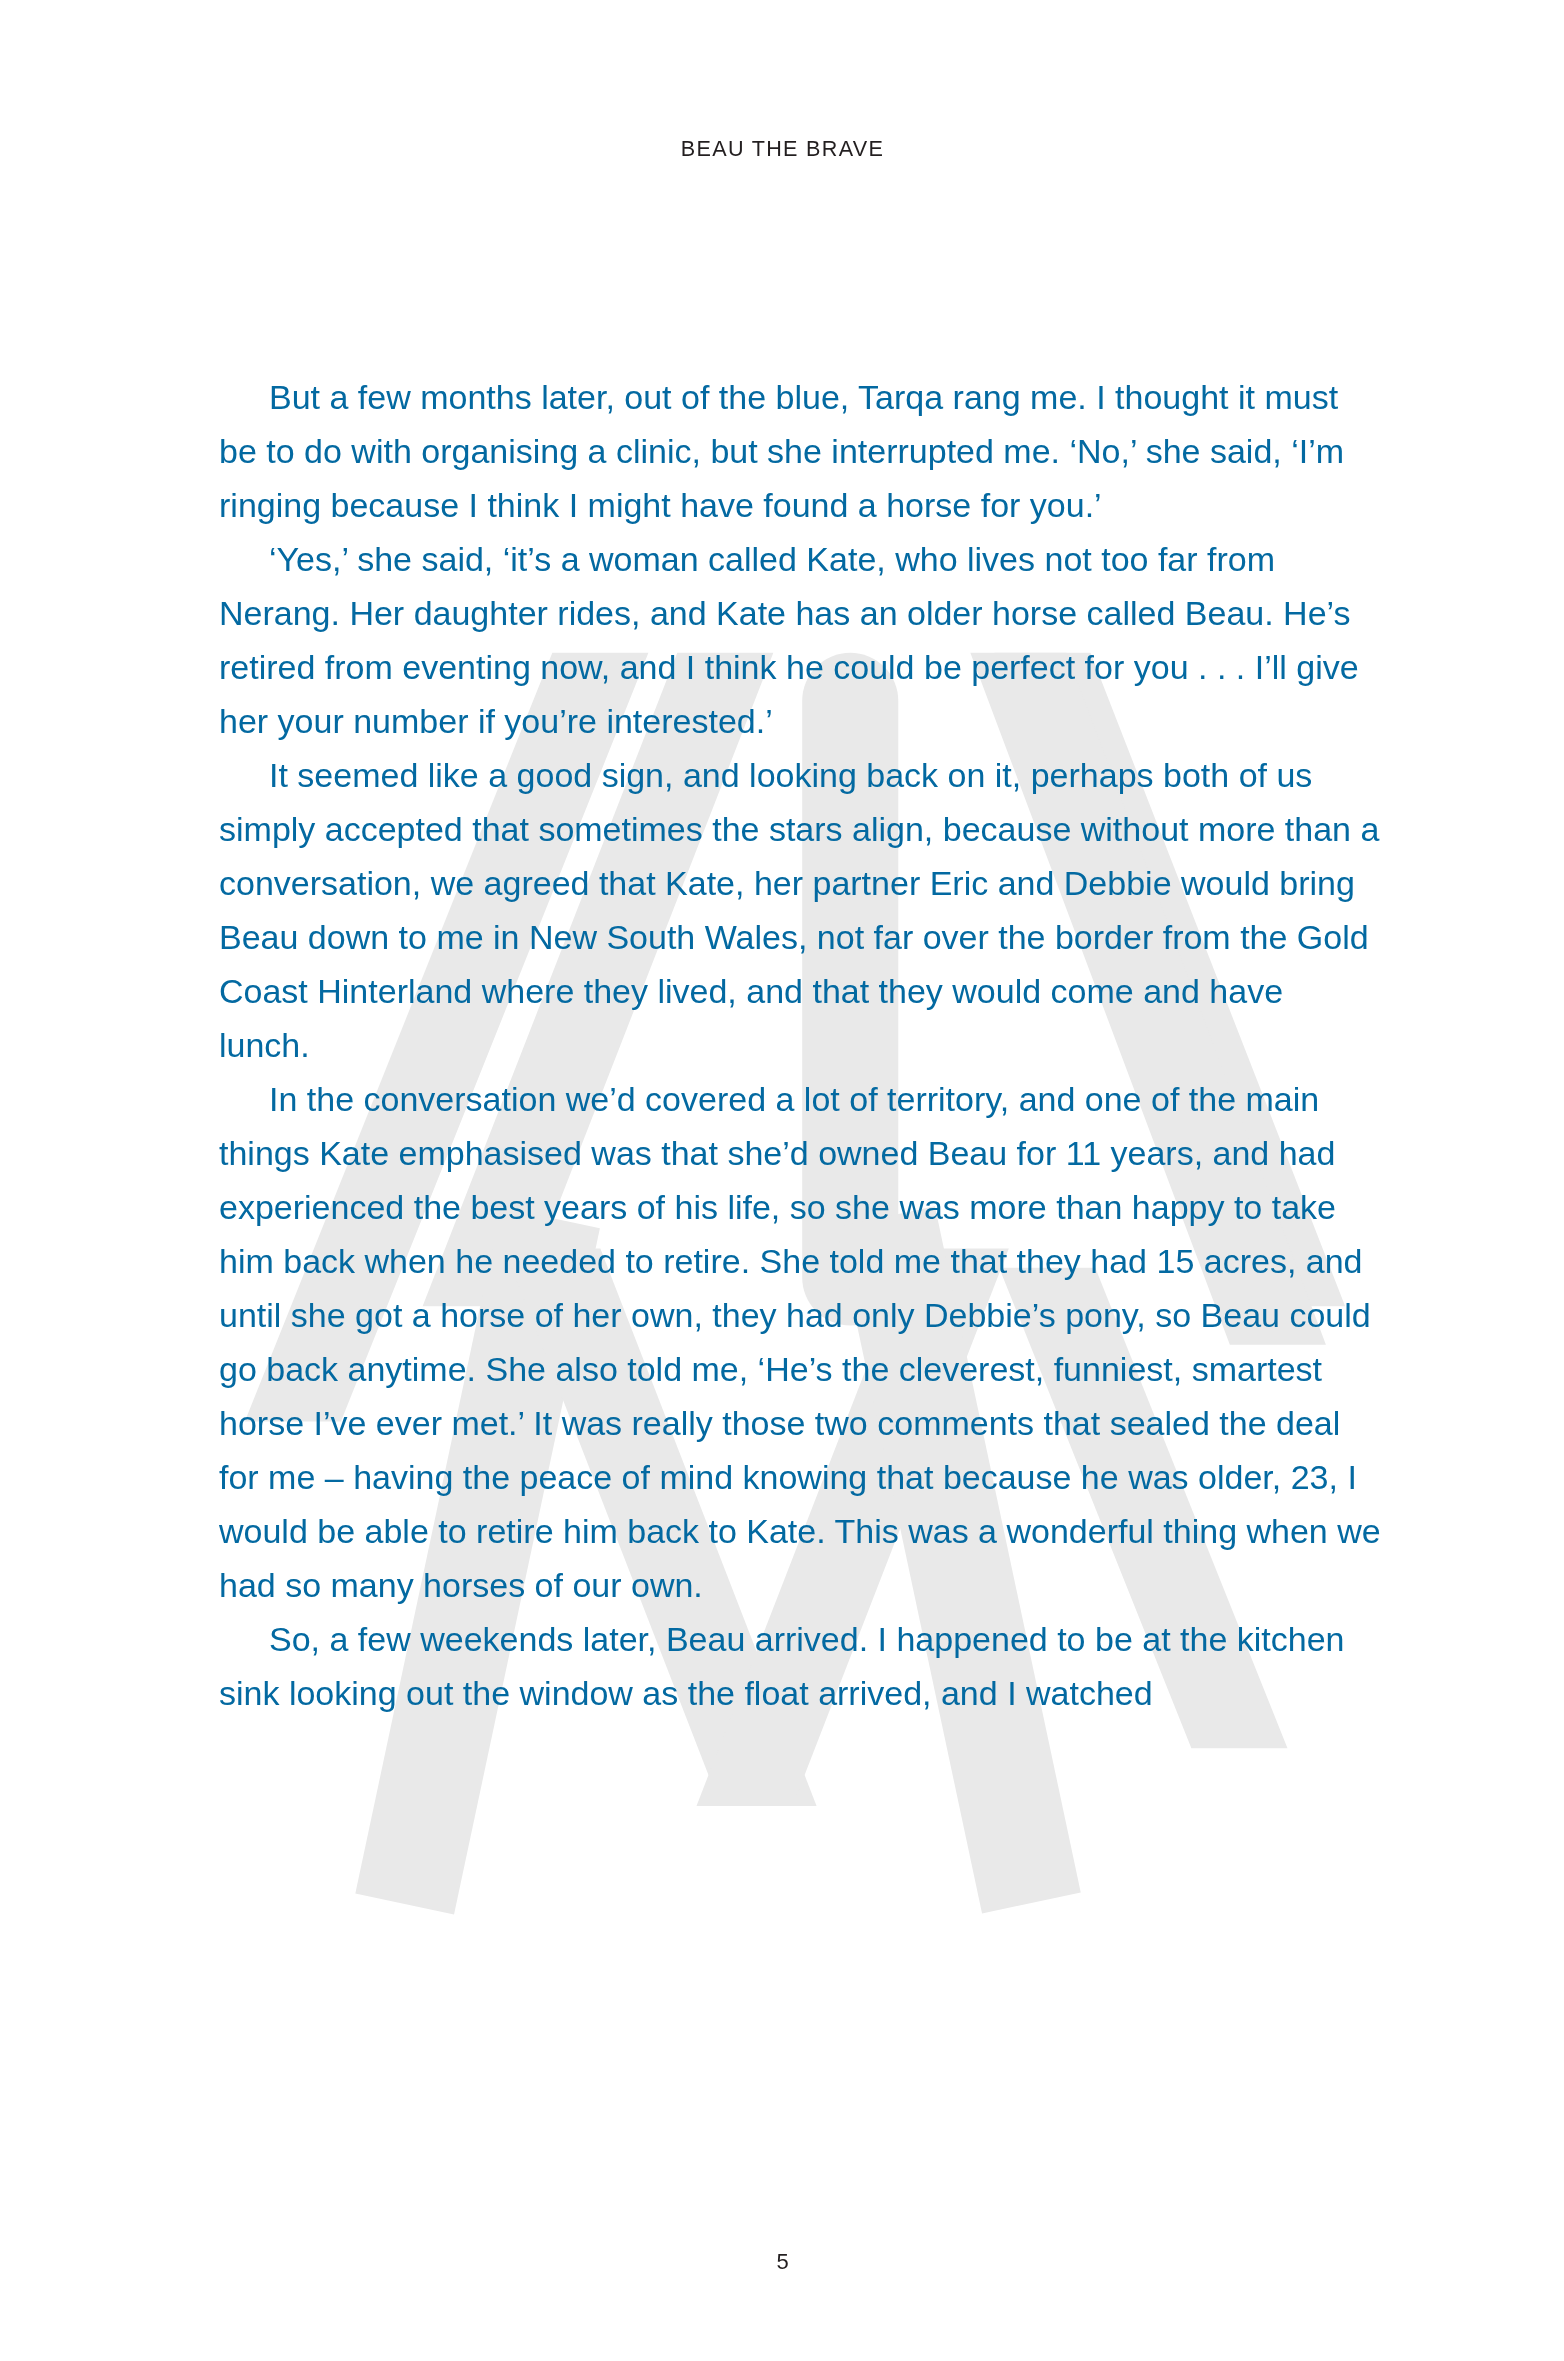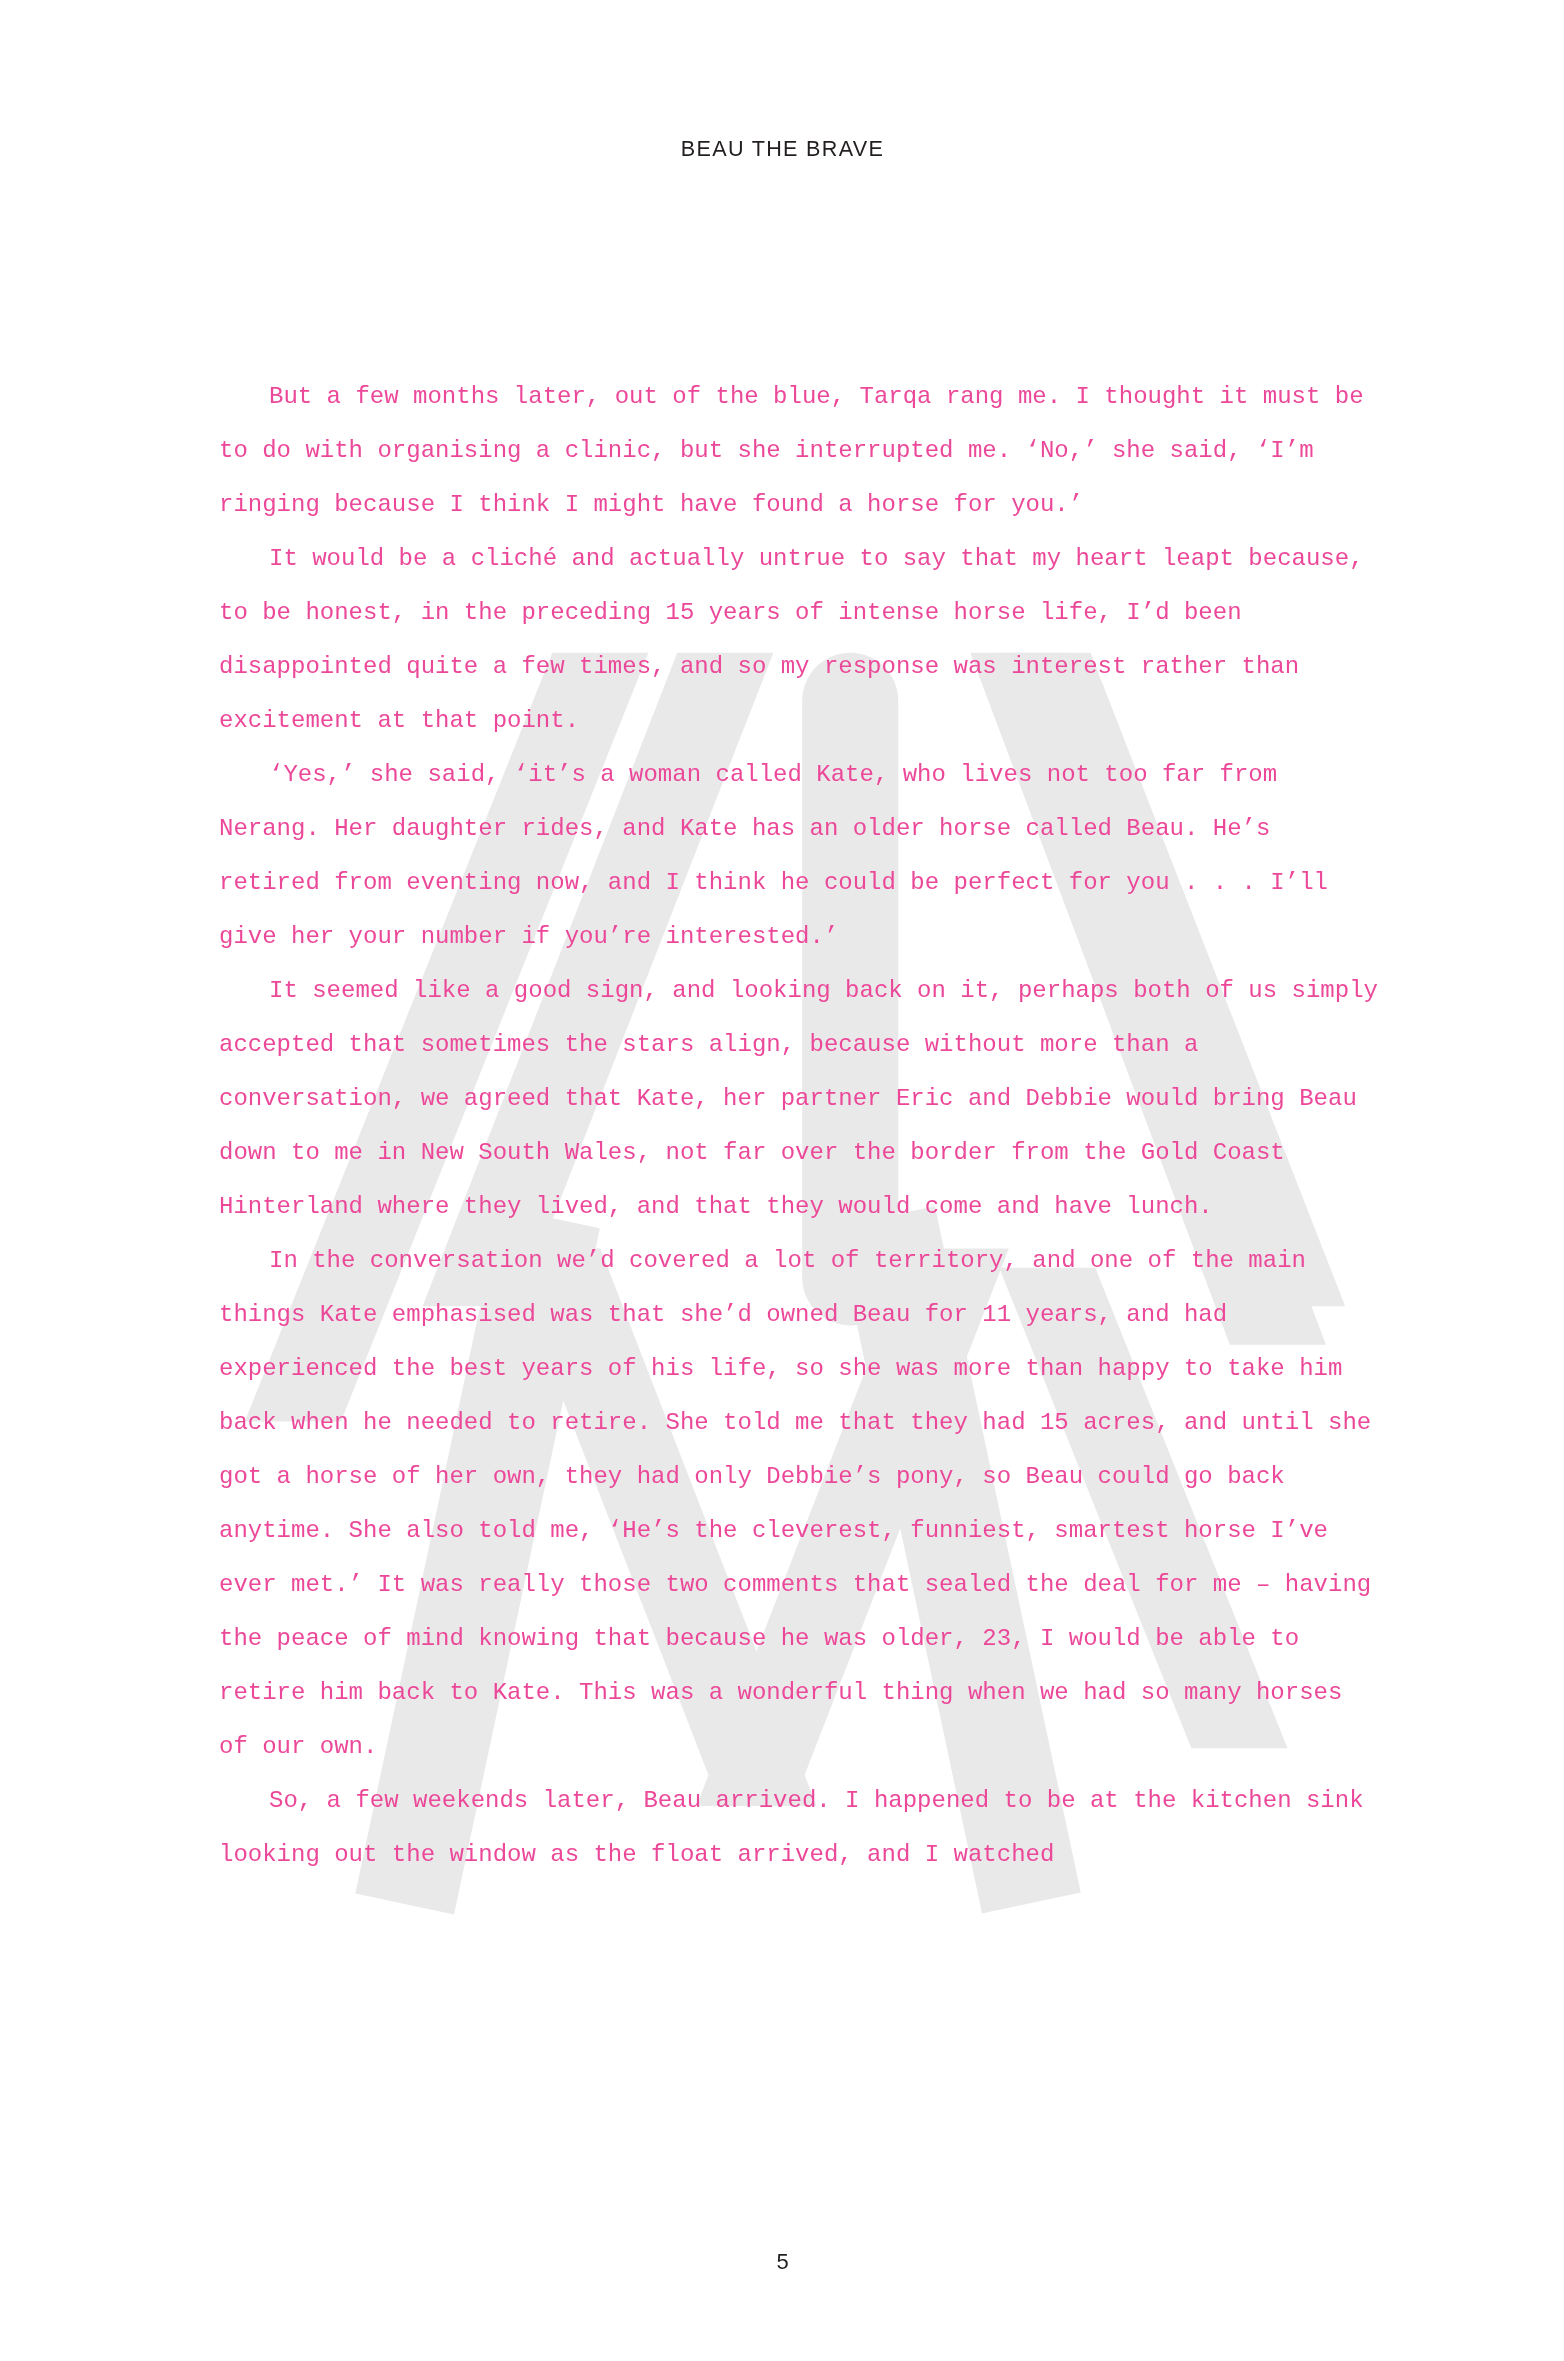--- a/index.html
+++ b/index.html
@@ -56,24 +56,24 @@
   
   .textblock {
     position: absolute;
     left: 219px;
     top: 370px;
     width: 1164px;
     z-index: 2;
   }
   .textblock p {
     margin: 0;
-    font-family: Liberation Mono, monospace;
-    font-size: 24px;
+    font-family: Liberation Sans, sans-serif;
+    font-size: 34px;
     line-height: 54px;
-    color: #ec4899;
+    color: #0369a1;
     text-align: left;
     text-indent: 50px;
     -webkit-font-smoothing: antialiased;
   }
 
   
   .folio {
     position: absolute;
     bottom: 86px;
     left: 0;
@@ -118,21 +118,20 @@
       </g>
     </svg>
   </div>
 
   <div class="running-header">
     <span class="rh-text">BEAU THE BRAVE</span>
   </div>
 
   <div class="textblock">
     <p>But a few months later, out of the blue, Tarqa rang me. I thought it must be to do with organising a clinic, but she interrupted me. ‘No,’ she said, ‘I’m ringing because I think I might have found a horse for you.’</p>
-    <p>It would be a cliché and actually untrue to say that my heart leapt because, to be honest, in the preceding 15 years of intense horse life, I’d been disappointed quite a few times, and so my response was interest rather than excitement at that point.</p>
     <p>‘Yes,’ she said, ‘it’s a woman called Kate, who lives not too far from Nerang. Her daughter rides, and Kate has an older horse called Beau. He’s retired from eventing now, and I think he could be perfect for you . . . I’ll give her your number if you’re interested.’</p>
     <p>It seemed like a good sign, and looking back on it, perhaps both of us simply accepted that sometimes the stars align, because without more than a conversation, we agreed that Kate, her partner Eric and Debbie would bring Beau down to me in New South Wales, not far over the border from the Gold Coast Hinterland where they lived, and that they would come and have lunch.</p>
     <p>In the conversation we’d covered a lot of territory, and one of the main things Kate emphasised was that she’d owned Beau for 11 years, and had experienced the best years of his life, so she was more than happy to take him back when he needed to retire. She told me that they had 15 acres, and until she got a horse of her own, they had only Debbie’s pony, so Beau could go back anytime. She also told me, ‘He’s the cleverest, funniest, smartest horse I’ve ever met.’ It was really those two comments that sealed the deal for me – having the peace of mind knowing that because he was older, 23, I would be able to retire him back to Kate. This was a wonderful thing when we had so many horses of our own.</p>
     <p>So, a few weekends later, Beau arrived. I happened to be at the kitchen sink looking out the window as the float arrived, and I watched</p>
   </div>
 
   <div class="folio">
     <span class="folio-num">5</span>
   </div>
 

